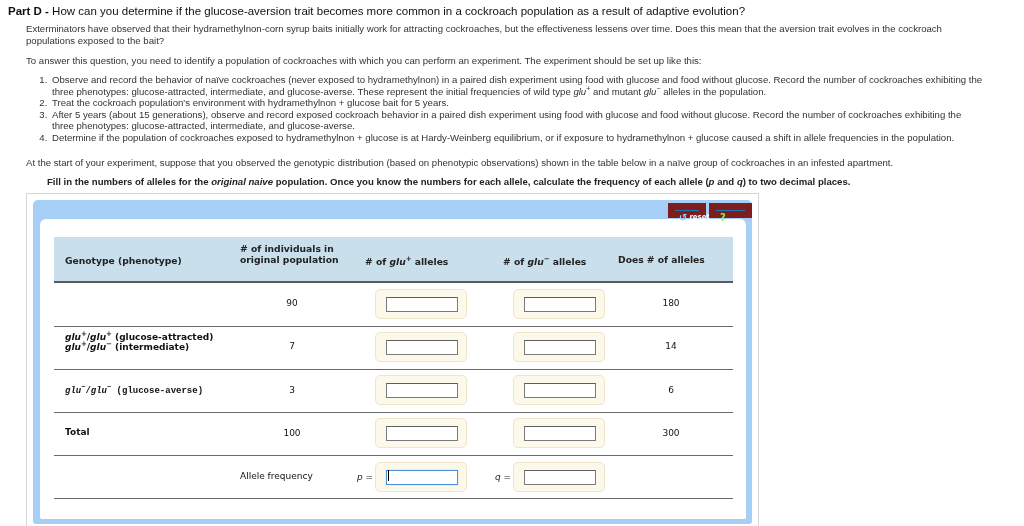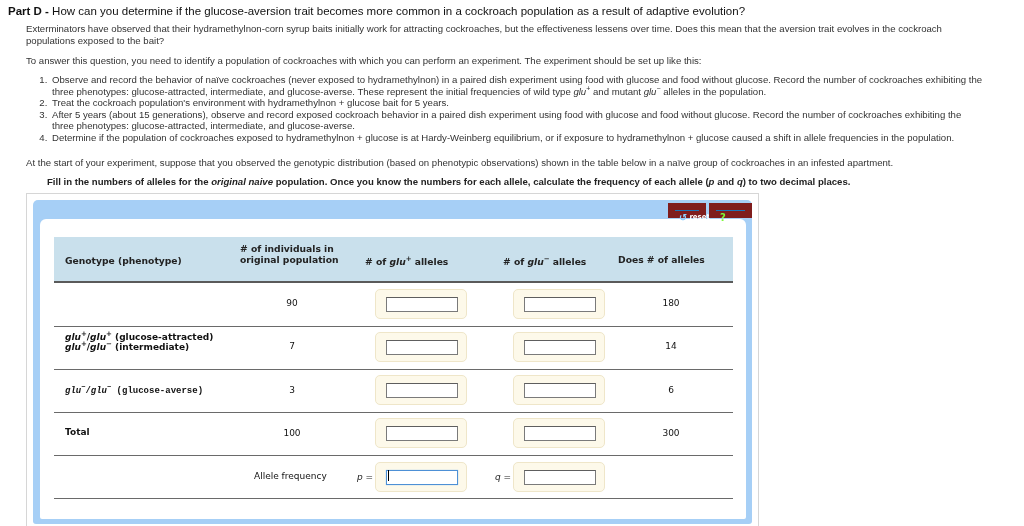--- a/index.html
+++ b/index.html
@@ -122,21 +122,21 @@
 <div class="cell num" style="left:262px; top:428px;">100</div>
 <div class="ibox" style="left:375px; top:418px;">
     <input type="text" value="" style="">
   </div>
 <div class="ibox" style="left:513px; top:418px;">
     <input type="text" value="" style="">
   </div>
 <div class="cell num" style="left:641px; top:428px;">300</div>
 <div class="rowline" style="top:455px;"></div>
 
-<div class="cell" style="left:254px; top:471px;">Allele frequency</div>
+<div class="cell" style="left:240px; top:471px;">Allele frequency</div>
 <div class="eq" style="left:357px; top:472px;"><i>p</i> <span>=</span></div>
 <div class="ibox" style="left:375px; top:462px;">
     <input type="text" class="focused" value="" style="">
   </div>
 <div class="eq" style="left:495px; top:472px;"><i>q</i> <span>=</span></div>
 <div class="ibox" style="left:513px; top:462px;">
     <input type="text" value="" style="">
   </div>
 <div class="rowline" style="top:498px;"></div>
 

